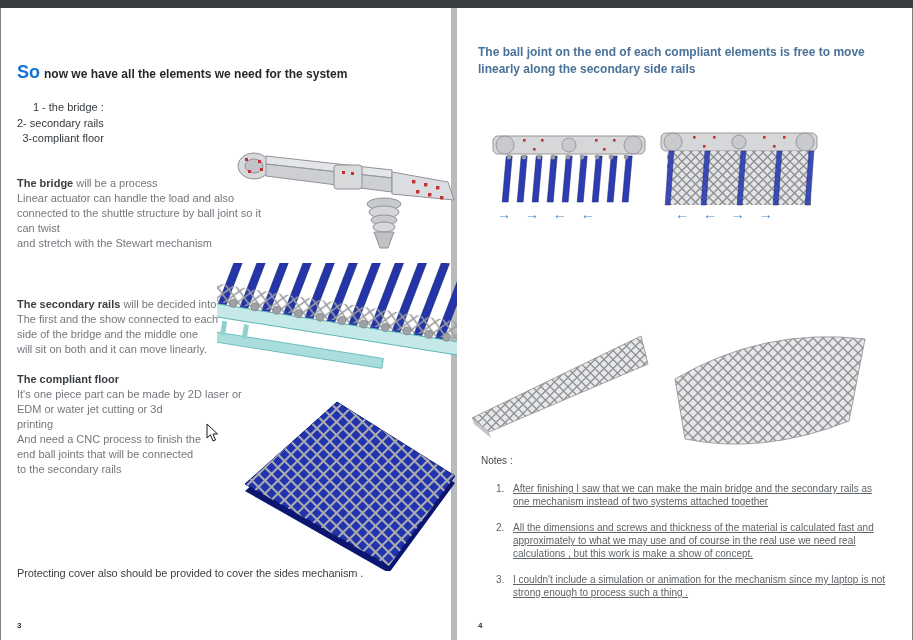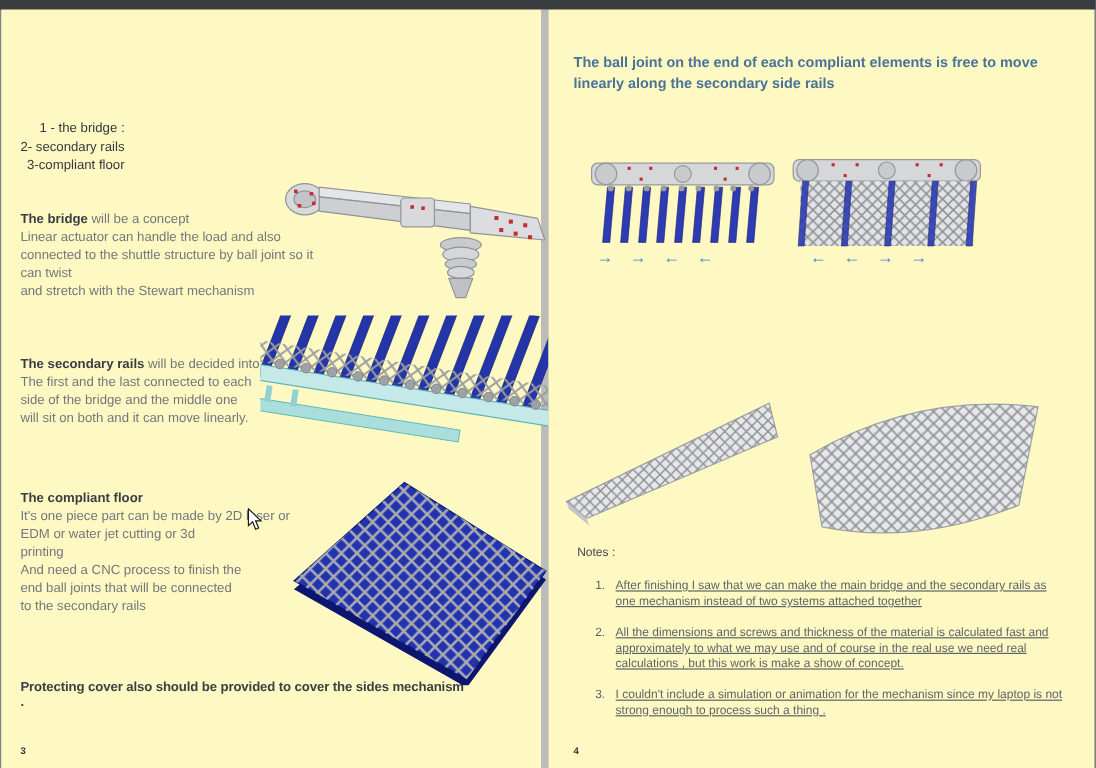--- a/index.html
+++ b/index.html
@@ -4,38 +4,38 @@
 <style>
   html,body{margin:0;padding:0;}
   body{
     width:913px;height:640px;overflow:hidden;
     background:#7e8082;
     font-family:"Liberation Sans","DejaVu Sans",sans-serif;
     position:relative;
   }
   #screen{position:absolute;inset:0;}
   .topbar{position:absolute;left:0;top:0;width:913px;height:8px;background:#3a3d3f;}
-  .page{position:absolute;top:8px;height:632px;background:#fef9c3;}
+  .page{position:absolute;top:8px;height:632px;background:#ffffff;}
   .page-left{left:1px;width:450px;}
   .page-right{left:457px;width:455px;}
   .gap{position:absolute;top:8px;left:451px;width:6px;height:632px;background:#b9bbbd;}
 
   
   .title{position:absolute;left:16px;top:54px;white-space:nowrap;}
   .title .accent{color:#1273d4;font-weight:700;font-size:18px;}
   .title .rest{color:#26292c;font-weight:700;font-size:12px;margin-left:4px;}
 
   .elements-list{position:absolute;left:16px;top:92px;font-size:11px;line-height:15.5px;color:#35393d;font-weight:500;white-space:pre-line;text-align:right;}
 
   .para{position:absolute;left:16px;font-size:11px;line-height:15px;color:#73777c;width:250px;white-space:pre-line;}
   .para .lead{color:#3a3e42;font-weight:700;}
   .p-bridge{top:168px;}
   .p-rails{top:276px;margin-top:13px;}
-  .p-floor{top:400px;}
-  .protect{position:absolute;left:16px;top:559px;width:370px;font-size:11px;font-weight:700;color:#3b3f43;letter-spacing:-0.1px;}
+  .p-floor{top:364px;}
+  .protect{position:absolute;left:16px;top:559px;width:370px;font-size:11px;font-weight:400;color:#3b3f43;letter-spacing:-0.1px;}
 
   .pagenum{position:absolute;left:16px;bottom:10px;font-size:8px;font-weight:700;color:#2f3337;}
   .page-right .pagenum{left:21px;}
 
   
   .heading{position:absolute;left:21px;top:36px;width:432px;font-size:12px;font-weight:700;color:#4a7298;line-height:17px;white-space:pre-line;}
   .notes-label{position:absolute;left:24px;top:447px;font-size:10px;color:#45494d;}
   .notes{position:absolute;left:39px;top:474px;width:394px;font-size:10px;line-height:13px;color:#5f6468;}
   .note{display:flex;margin-bottom:13px;}
   .note .num{width:17px;flex:0 0 17px;}
@@ -61,30 +61,33 @@
 </style>
 </head>
 <body>
 
 <div id="screen">
   <div class="topbar"></div>
   <div class="gap"></div>
 
   <div class="page page-left">
 
+    <div class="title">
+      <span class="accent">So</span><span class="rest">now we have all the elements we need for the system</span>
+    </div>
 
     <div class="elements-list">1 - the bridge :
 2- secondary rails
 3-compliant floor</div>
 
-    <div class="para p-bridge"><span class="lead">The bridge</span><span> will be a concept</span><br><span>Linear actuator can handle the load and also
+    <div class="para p-bridge"><span class="lead">The bridge</span><span> will be a process</span><br><span>Linear actuator can handle the load and also
 connected to the shuttle structure by ball joint so it can twist
 and stretch with the Stewart mechanism</span></div>
 
-    <div class="para p-rails"><span class="lead">The secondary rails</span><span> will be decided into 3</span><br><span>The first and the last connected to each
+    <div class="para p-rails"><span class="lead">The secondary rails</span><span> will be decided into 3</span><br><span>The first and the show connected to each
 side of the bridge and the middle one
 will sit on both and it can move linearly.</span></div>
 
     <div class="para p-floor"><span class="lead">The compliant floor</span><br><span>It's one piece part can be made by 2D  laser or
 EDM or water jet cutting or 3d
 printing
 And need a CNC process to finish the
 end ball joints that will be connected
 to the secondary rails</span></div>
 

